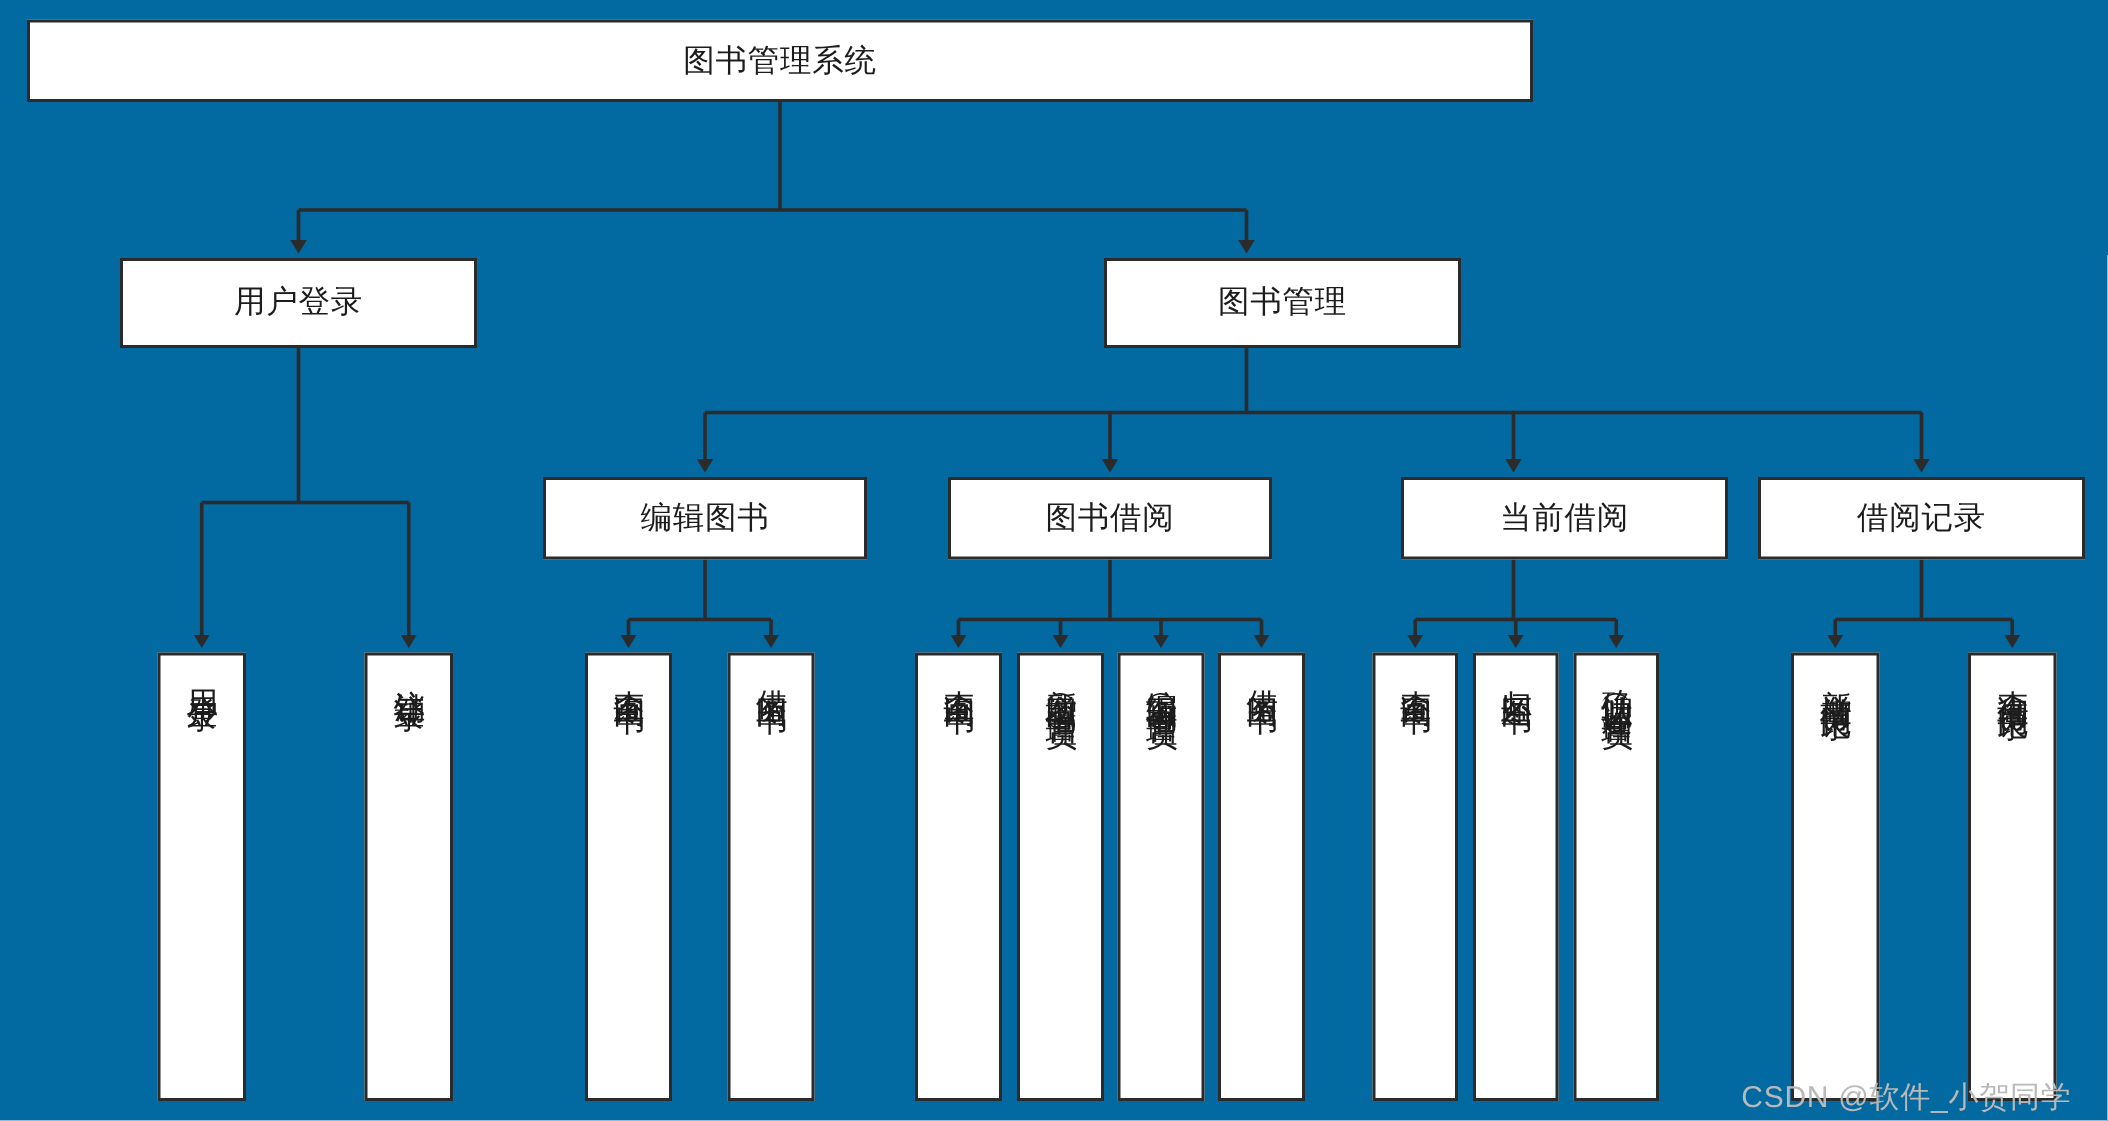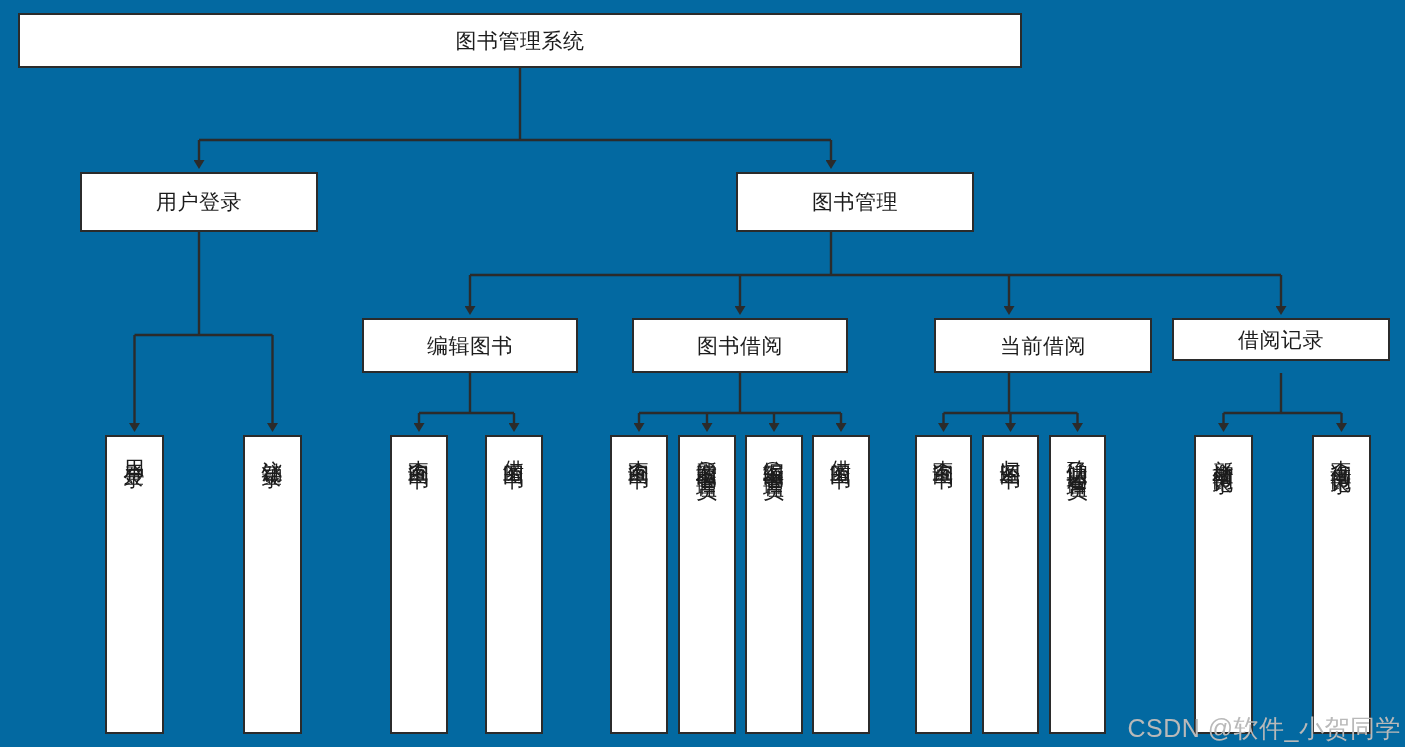--- a/index.html
+++ b/index.html
@@ -52,23 +52,23 @@
     font-size: 21px;
     color: #1c1c1c;
     writing-mode: vertical-rl;
     text-orientation: upright;
     letter-spacing: 3px;
     line-height: 1;
     white-space: nowrap;
   }
   .watermark {
     position: absolute;
-    right: 4px;
+    right: 24px;
     bottom: 2px;
-    font-size: 25px;
+    font-size: 20px;
     color: #b9b9b9;
     white-space: nowrap;
     pointer-events: none;
     letter-spacing: 0.5px;
     margin-top: 14px;
   }
 </style>
 </head>
 <body>
 
@@ -134,21 +134,21 @@
       </div>
       <div class="node horiz" style="left: 362px; top: 318px; width: 216px; height: 55px;">
         <span class="label-h">编辑图书</span>
       </div>
       <div class="node horiz" style="left: 632px; top: 318px; width: 216px; height: 55px;">
         <span class="label-h">图书借阅</span>
       </div>
       <div class="node horiz" style="left: 900px; top: 318px; width: 218px; height: 55px; margin-left: 34px;">
         <span class="label-h">当前借阅</span>
       </div>
-      <div class="node horiz" style="left: 1172px; top: 318px; width: 218px; height: 43px; align-items: center;">
+      <div class="node horiz" style="left: 1172px; top: 318px; width: 218px; height: 55px; align-items: center;">
         <span class="label-h">借阅记录</span>
       </div>
       <div class="node vert" style="left: 390px; top: 435px; width: 58px; height: 299px;">
         <span class="label-v">查询图书</span>
       </div>
       <div class="node vert" style="left: 485px; top: 435px; width: 58px; height: 299px;">
         <span class="label-v">借阅图书</span>
       </div>
       <div class="node vert" style="left: 610px; top: 435px; width: 58px; height: 299px;">
         <span class="label-v">查询图书</span>

